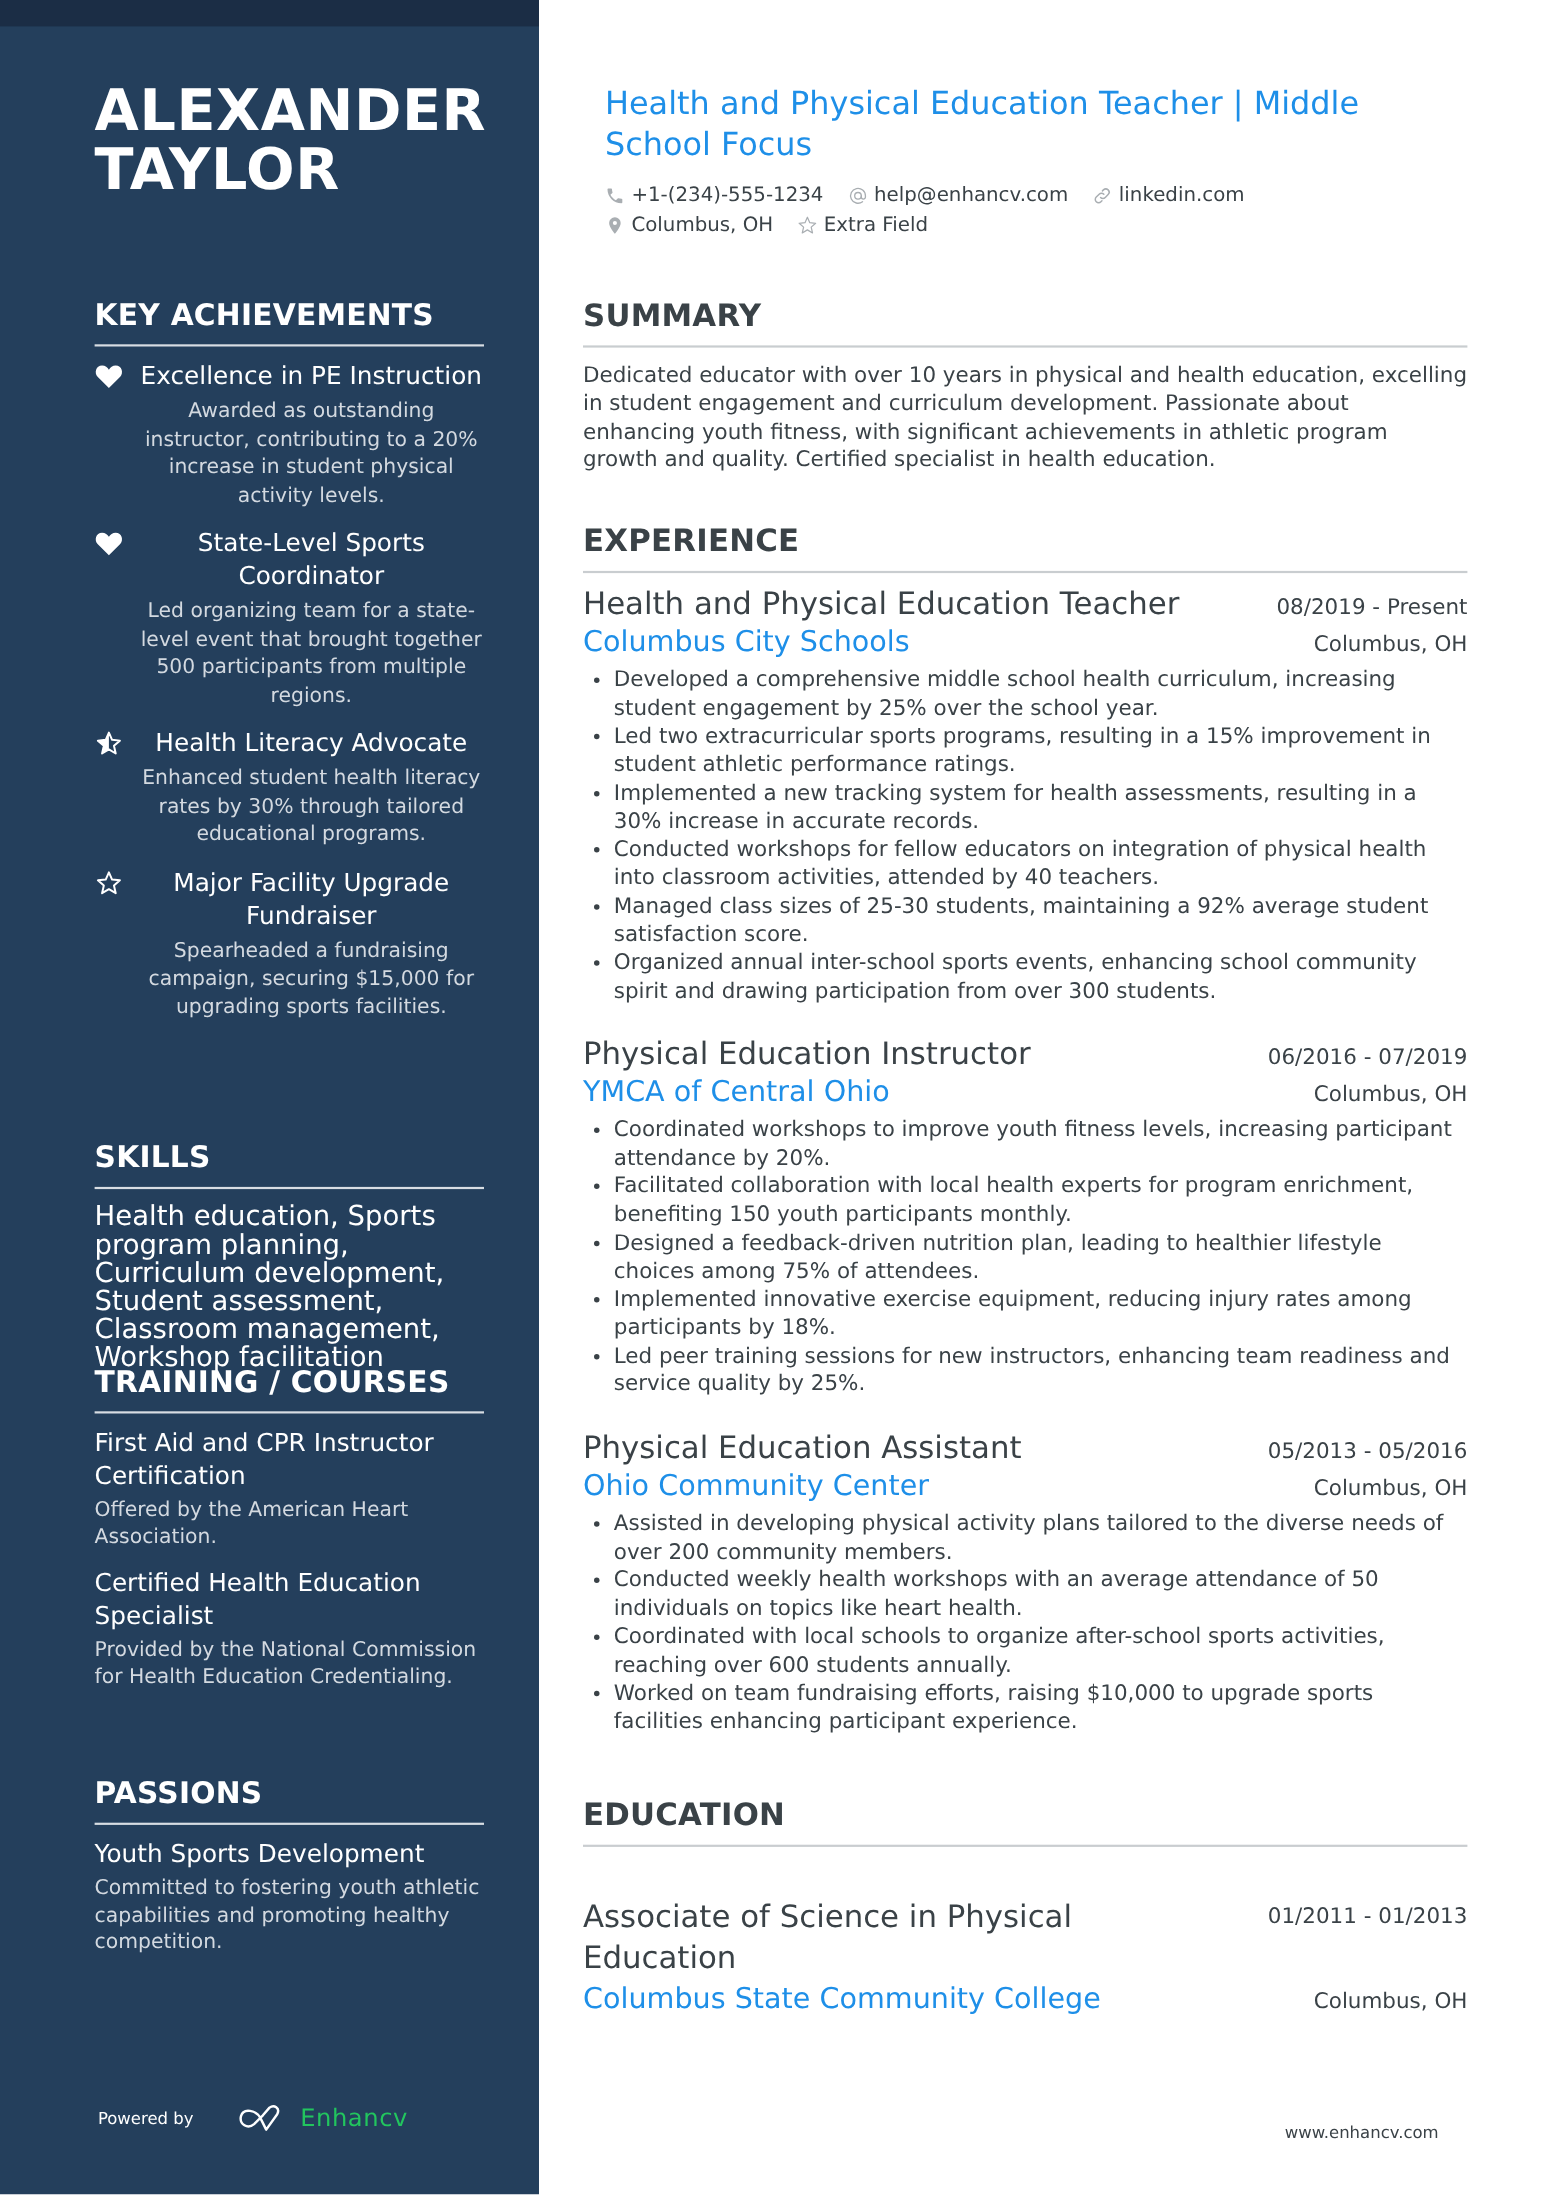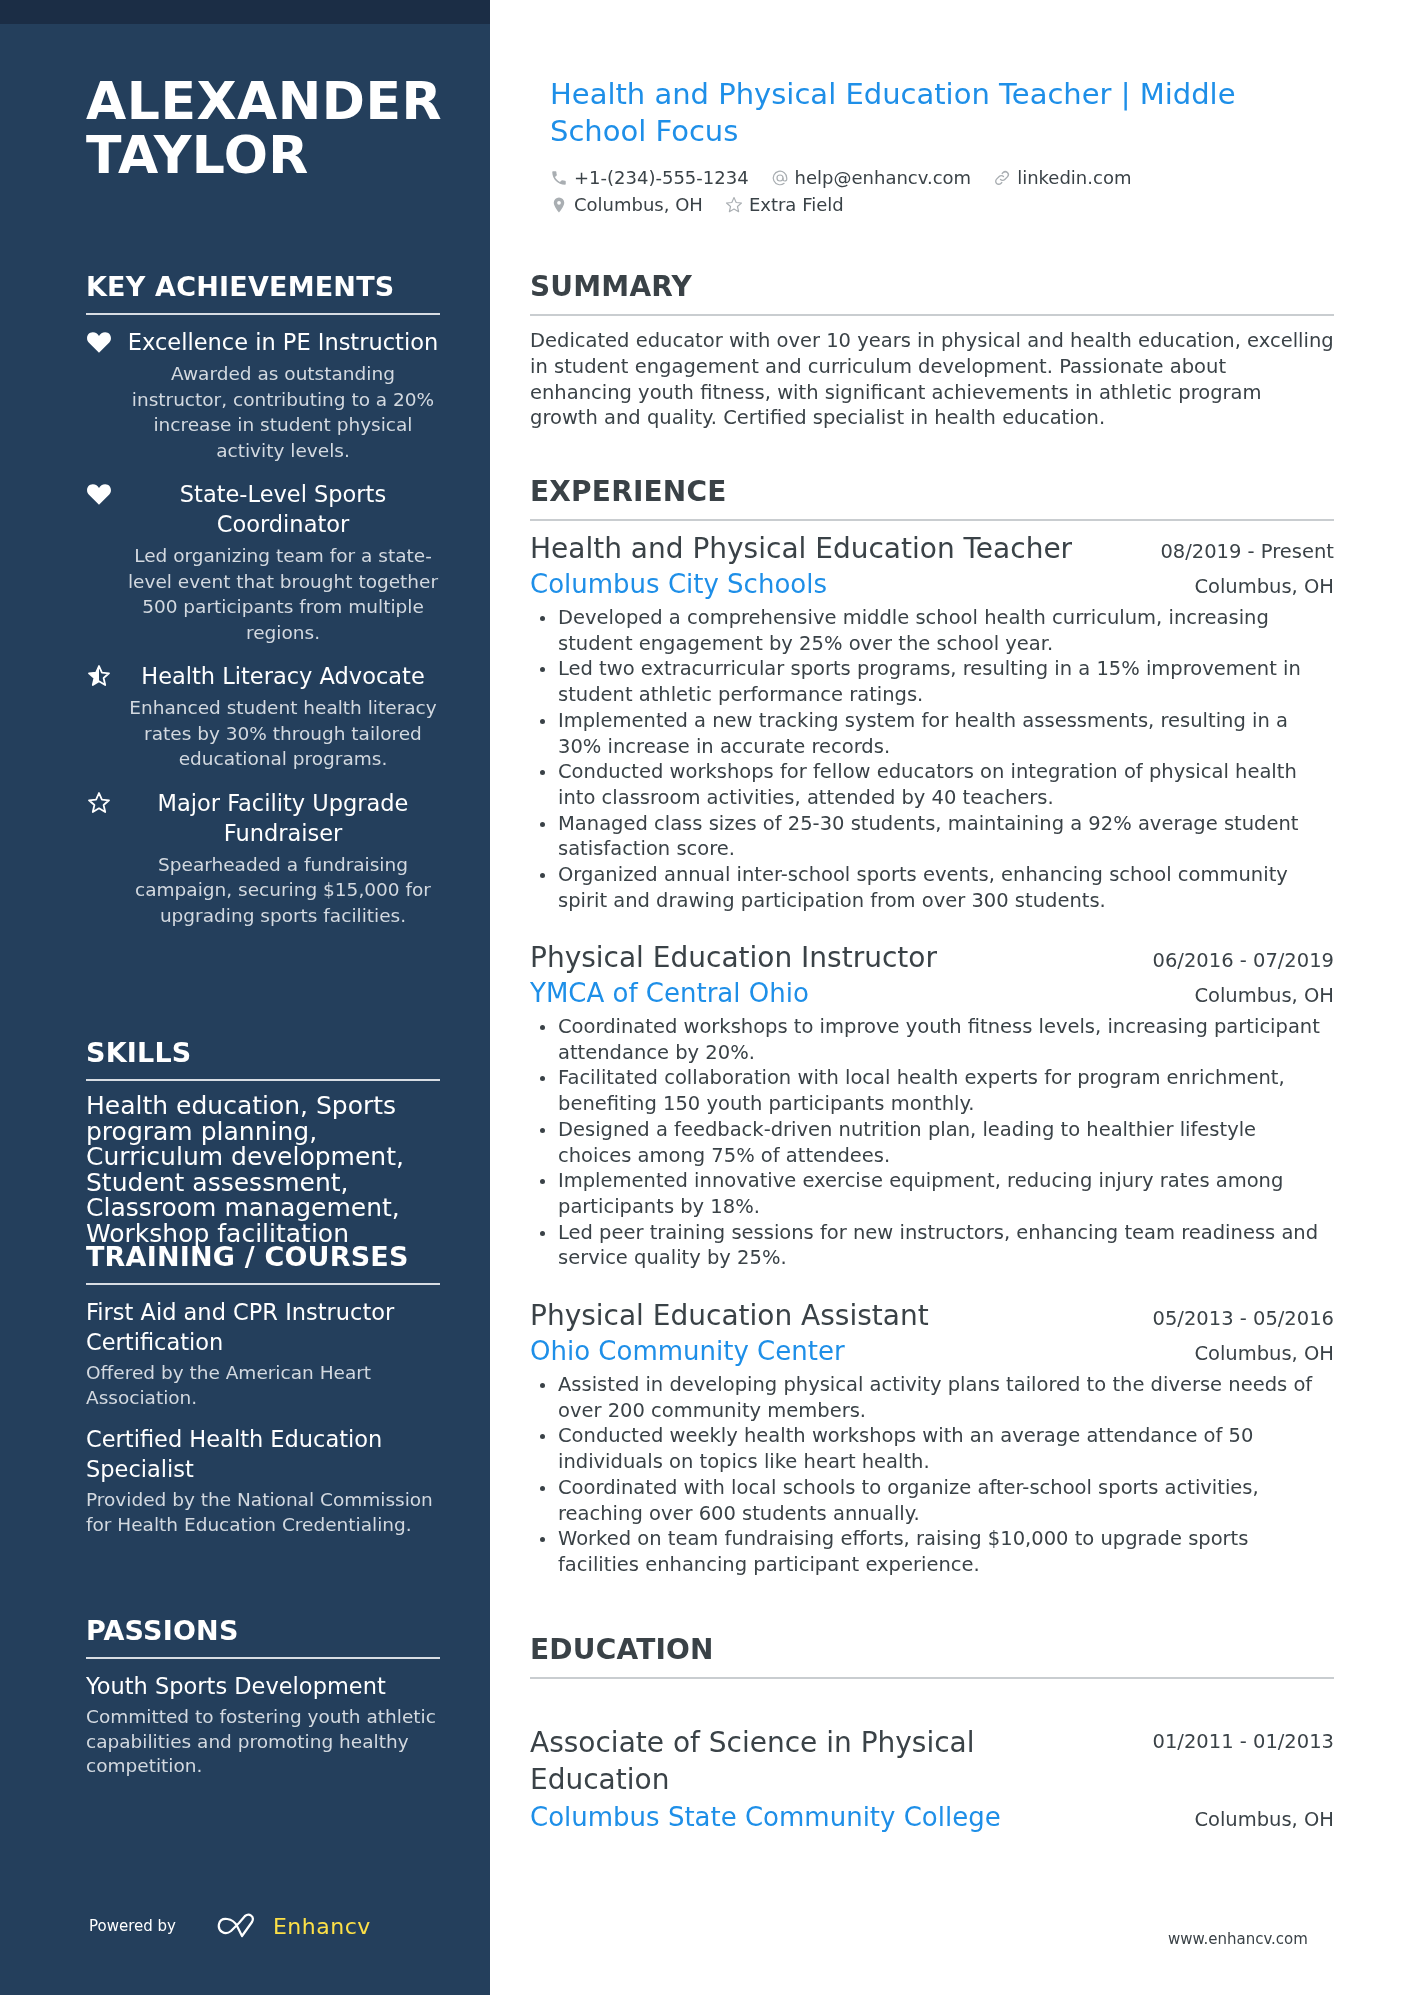--- a/index.html
+++ b/index.html
@@ -23,21 +23,21 @@
 
   .skills-text { font-size: 25px; line-height: 25.5px; color: #ffffff; }
 
   .course { margin-bottom: 14px; }
   .course-title { font-size: 22.5px; line-height: 30px; color: #ffffff; }
   .course-desc { font-size: 18.5px; line-height: 24.5px; color: #d3d9e0; margin-top: 4px; }
 
   .powered { position: absolute; left: 89px; top: 1906px; height: 40px; display: flex; align-items: center; }
   .powered-label { font-size: 15px; color: #ffffff; margin-right: 39px; text-align: right; }
   .enh-logo { width: 48px; height: 26px; margin-right: 10px; }
-  .enh-text { font-size: 22px; color: #fde047; letter-spacing: 0.5px; }
+  .enh-text { font-size: 22px; color: #22c55e; letter-spacing: 0.5px; }
   .headline { position: absolute; left: 550px; top: 76px; width: 740px; font-size: 29px; line-height: 37px; color: #1e8fe8; }
   .contacts { position: absolute; left: 550px; top: 164px; width: 780px; }
   .contact-row { display: flex; align-items: center; height: 27px; font-size: 18px; color: #3a4247; }
   .contact-item { display: flex; align-items: center; margin-right: 22px; }
   .contact-item svg { width: 18px; height: 18px; margin-right: 6px; }
 
   .section { position: absolute; left: 530px; width: 804px; }
   .sec-heading { font-size: 28px; line-height: 34px; color: #3a4247; letter-spacing: 0.2px; }
   .sec-rule { height: 2px; background: #c9cdd0; margin-top: 10px; }
   .summary-text { font-size: 19.5px; line-height: 25.8px; color: #3a4247; margin-top: 12px; }

